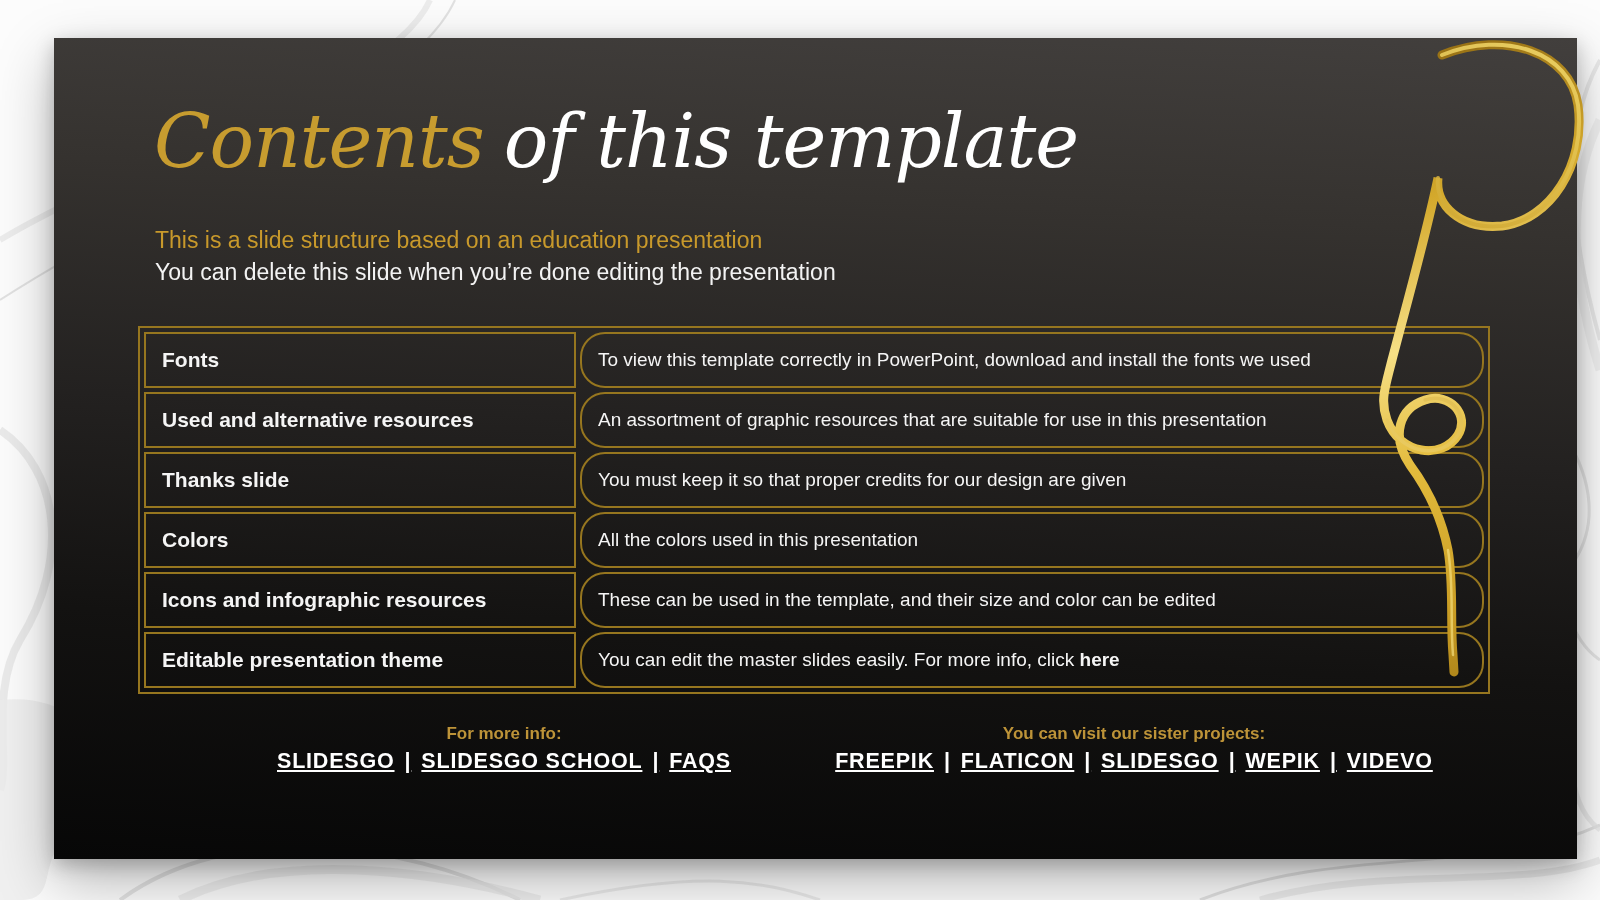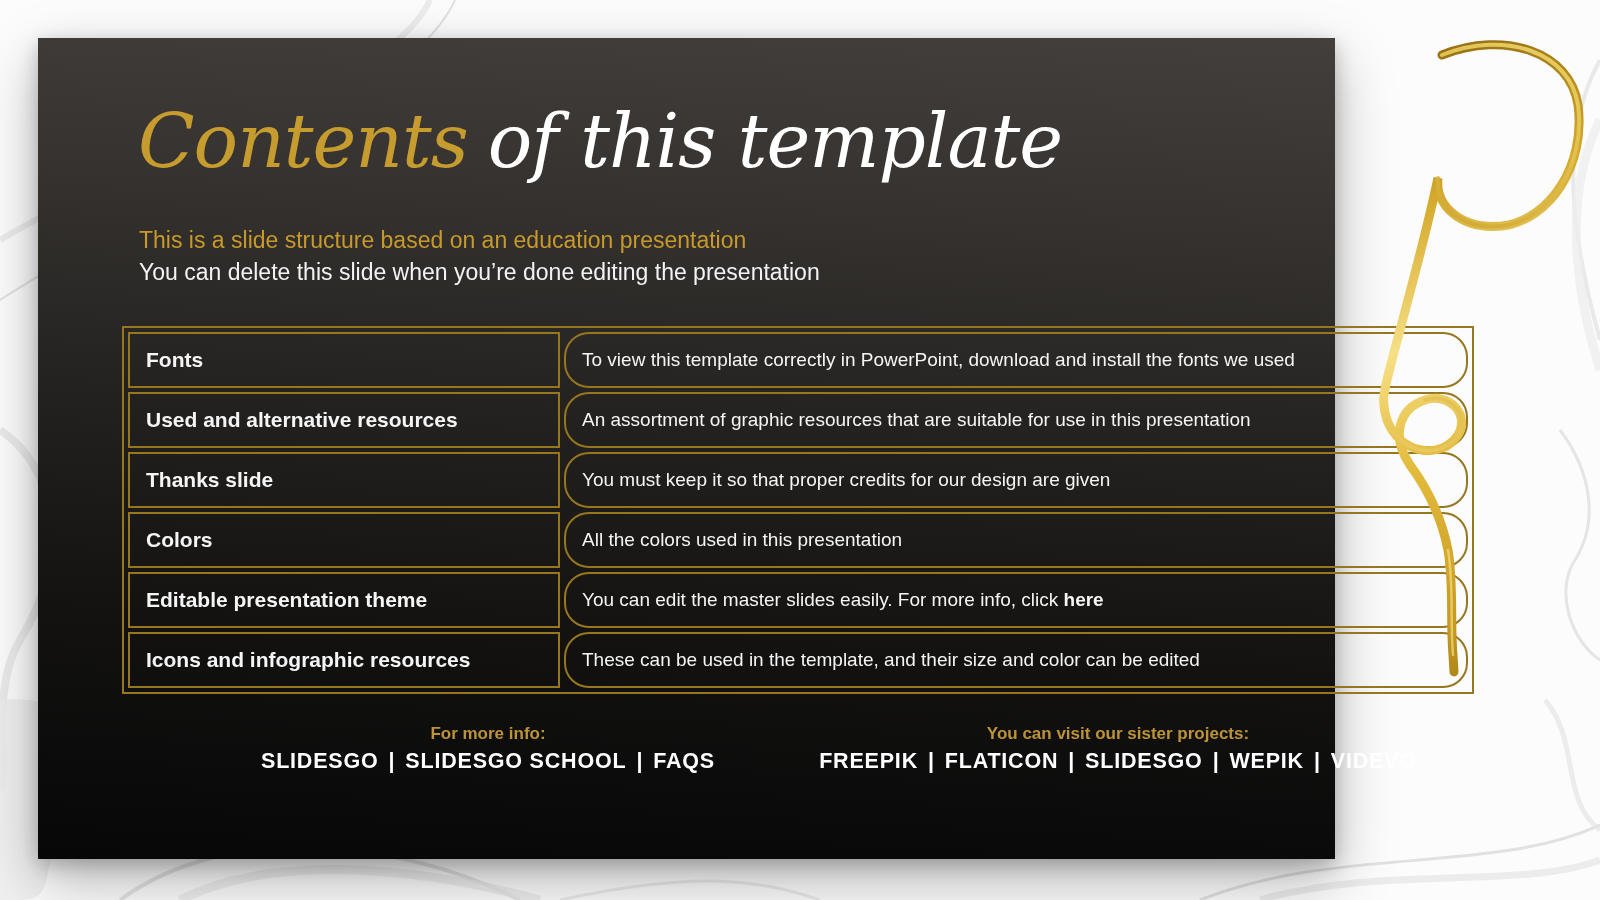--- a/index.html
+++ b/index.html
@@ -5,21 +5,21 @@
   html,body{margin:0;padding:0;}
   body{
     width:1600px;height:900px;overflow:hidden;position:relative;
     background:#fbfbfb;
     font-family:"Liberation Sans",sans-serif;
   }
   .stage{position:absolute;inset:0;width:1600px;height:900px;}
   .marble{position:absolute;inset:0;z-index:0;}
   
   .slide{
-    position:absolute;left:38px;top:38px;width:1297px;height:821px;z-index:1;
+    position:absolute;left:54px;top:38px;width:1523px;height:821px;z-index:1;
     background:linear-gradient(183deg,#423f3d 0%,#35322f 22%,#232120 48%,#131211 72%,#070707 100%);
     box-shadow:0 22px 55px rgba(0,0,0,.28),0 6px 18px rgba(0,0,0,.22);
   }
   
   .title{
     position:absolute;left:100px;top:48px;white-space:nowrap;
     font-family:"DejaVu Serif","Liberation Serif",serif;font-style:italic;
     font-size:74px;line-height:110px;letter-spacing:-1px;
   }
   .title .accent{color:#c79c2f;}
@@ -39,21 +39,21 @@
     padding:0 0 0 16px;color:#f5f5f5;margin-left:8px;
   }
   td.cell-title{width:412px;font-weight:bold;font-size:21px;}
   td.cell-desc{font-size:19px;font-weight:normal;border-radius:25px;}
   td.cell-desc b{font-weight:bold;cursor:pointer;}
   
   .footer-block{position:absolute;top:684px;text-align:center;}
   .footer-left{left:150px;width:600px;}
   .footer-right{left:770px;width:620px;}
   .footer-label{color:#bd9338;font-weight:bold;font-size:17px;line-height:24px;}
-  .footer-links{color:#ffffff;font-weight:bold;font-size:21.5px;line-height:30px;letter-spacing:.8px;white-space:nowrap;}
+  .footer-links{color:#ffffff;font-weight:bold;font-size:21.5px;line-height:30px;letter-spacing:.8px;white-space:nowrap;text-decoration:underline;}
   .footer-links .sep{padding:0 10px;}
   .footer-links span{cursor:pointer;}
   
   .ribbon{position:absolute;left:1330px;top:30px;width:270px;height:670px;z-index:2;pointer-events:none;}
 </style>
 </head>
 <body>
 
 <div class="stage">
 
@@ -97,26 +97,26 @@
         </tr>
         <tr>
           <td class="cell-title">Thanks slide</td>
           <td class="cell-desc"><span>You must keep it so that proper credits for our design are given</span></td>
         </tr>
         <tr>
           <td class="cell-title">Colors</td>
           <td class="cell-desc"><span>All the colors used in this presentation</span></td>
         </tr>
         <tr>
+          <td class="cell-title">Icons and infographic resources</td>
+          <td class="cell-desc"><span>These can be used in the template, and their size and color can be edited</span></td>
+        </tr>
+        <tr>
           <td class="cell-title">Editable presentation theme</td>
           <td class="cell-desc"><span>You can edit the master slides easily. For more info, click </span><b>here</b></td>
-        </tr>
-        <tr>
-          <td class="cell-title">Icons and infographic resources</td>
-          <td class="cell-desc"><span>These can be used in the template, and their size and color can be edited</span></td>
         </tr>
       </tbody>
     </table>
 
     <div class="footer-block footer-left">
       <div class="footer-label">For more info:</div>
       <div class="footer-links">
         <span>SLIDESGO</span><span class="sep">|</span><span>SLIDESGO SCHOOL</span><span class="sep">|</span><span>FAQS</span>
       </div>
     </div>

